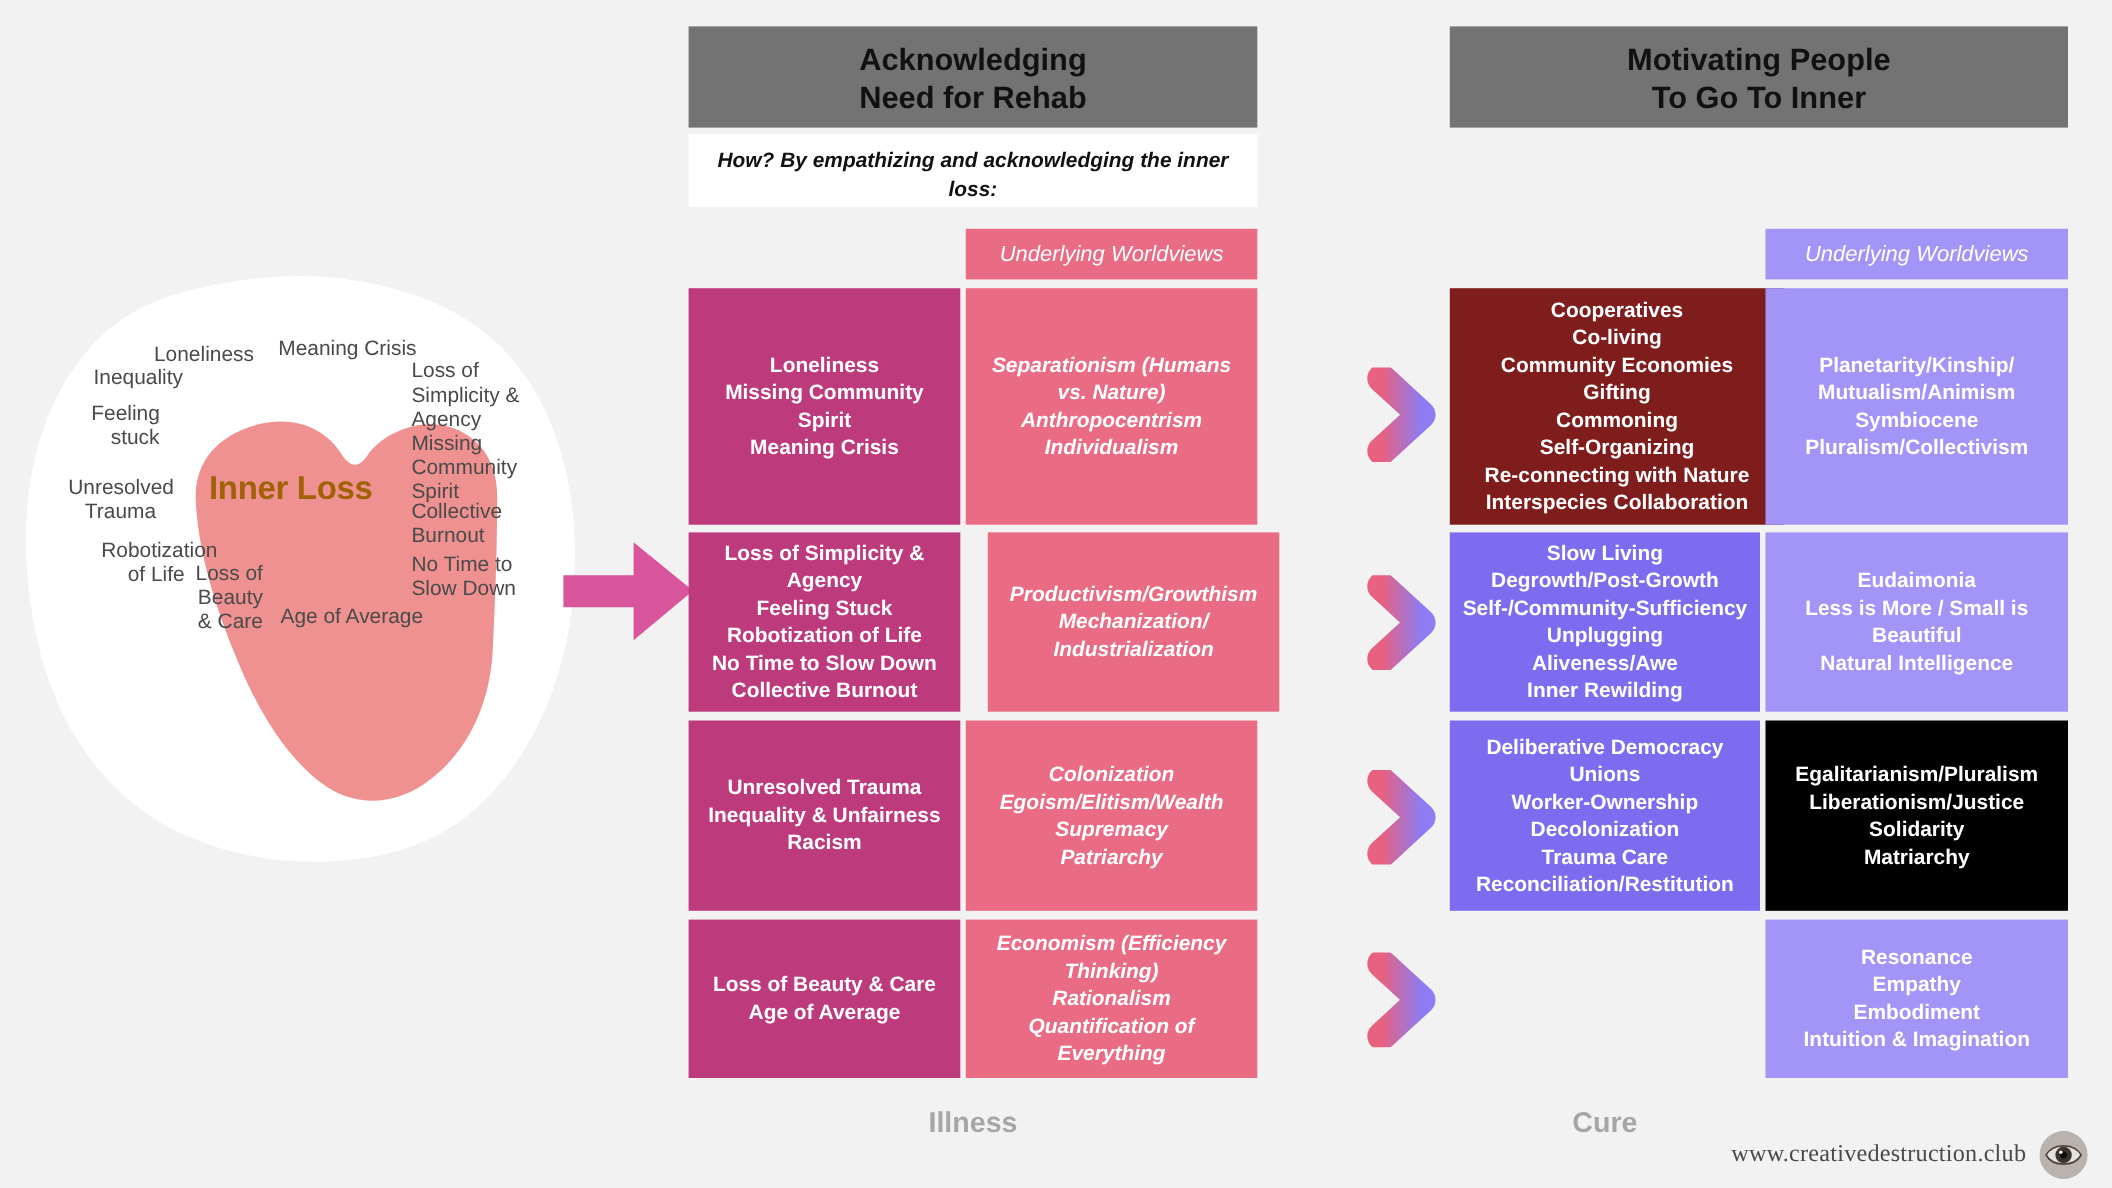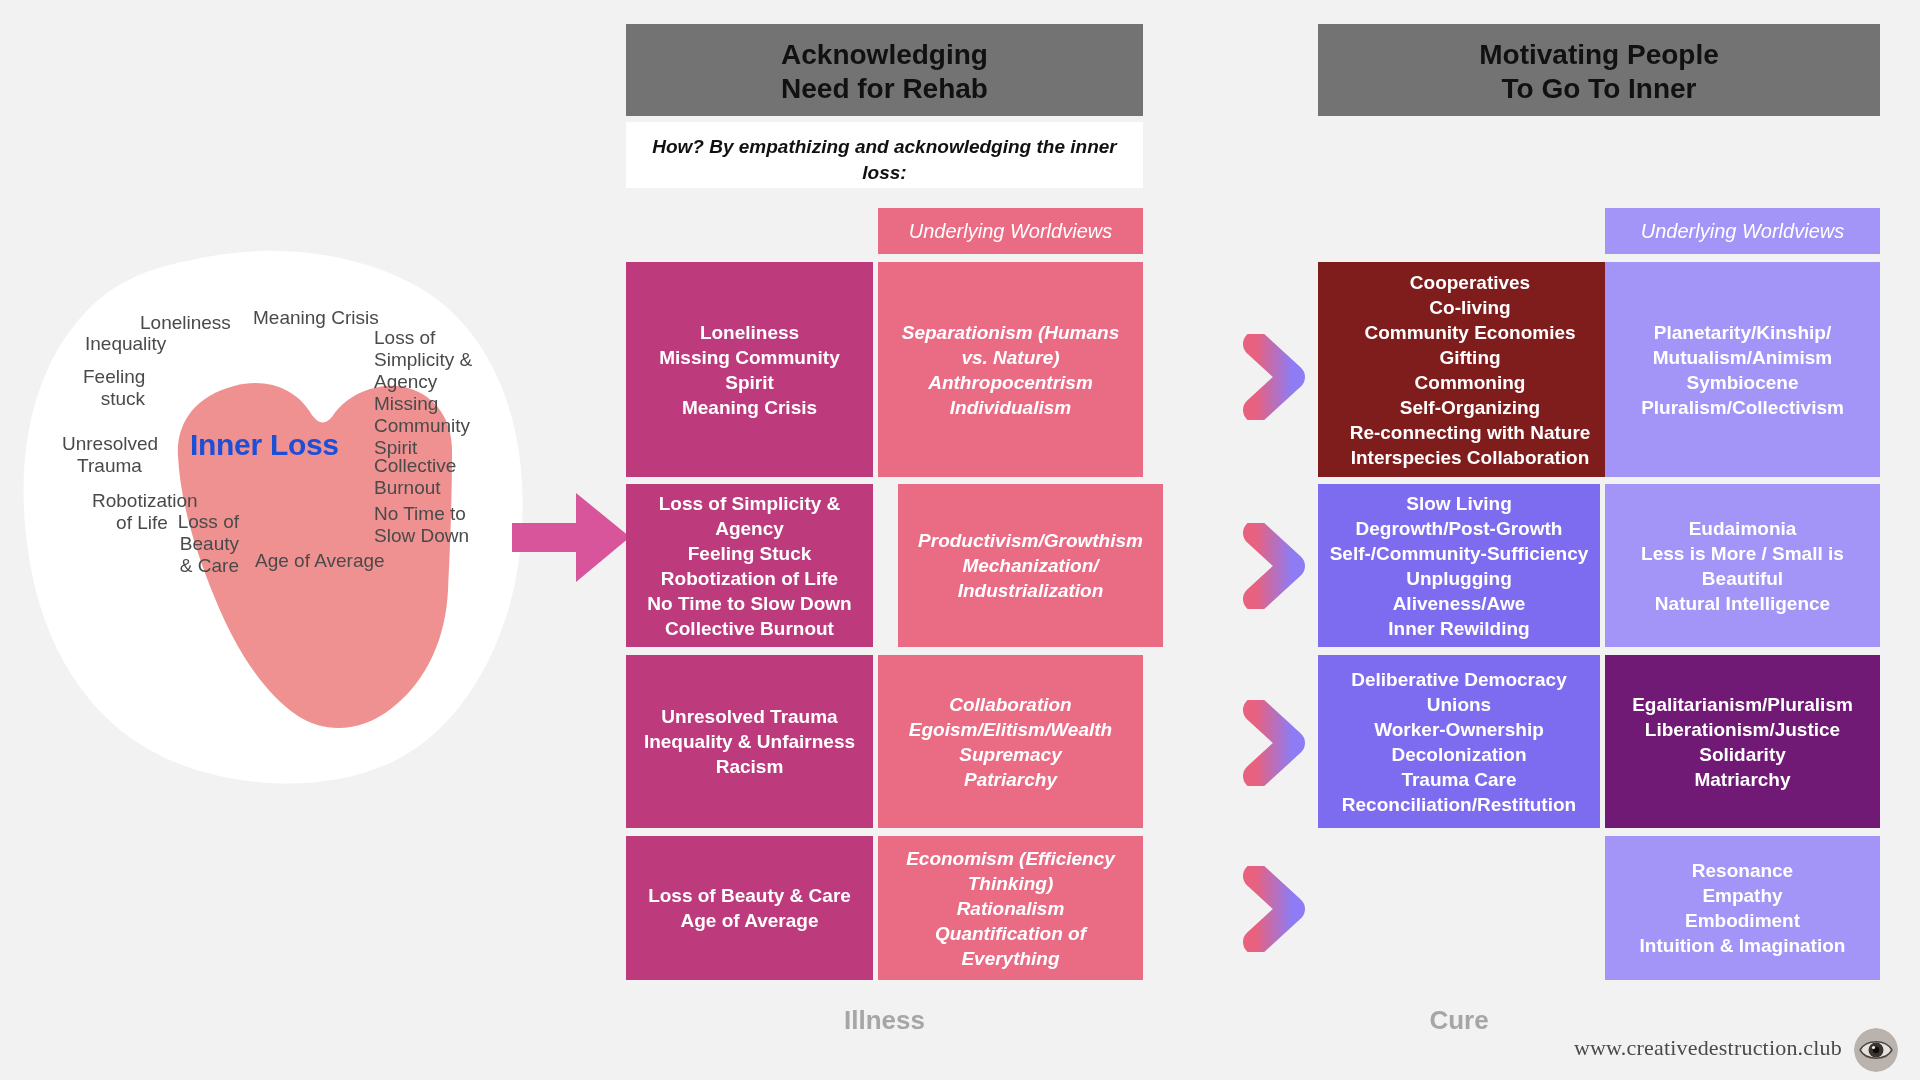--- a/index.html
+++ b/index.html
@@ -21,21 +21,21 @@
     font-size:19px;
     line-height:22px;
     color:#4a4a4a;
     font-weight:400;
     white-space:pre-line;
   }
   #inner-loss-title{
     position:absolute;
     font-size:30px;
     font-weight:bold;
-    color:#1d4ed8;
+    color:#a16207;
     letter-spacing:-0.3px;
   }
 
   
   #big-arrow{position:absolute;left:512px;top:485px;width:120px;height:105px;}
 
   
   .panel{position:absolute;}
   .panel-title{
     background:#737373;
@@ -168,21 +168,21 @@
 Robotization of Life
 No Time to Slow Down
 Collective Burnout</div>
   <div class="cell wv-ill" style="left:878px;top:484px;width:265px;height:163px;background:#ea6b84;margin-left:20px;">Productivism/Growthism
 Mechanization/
 Industrialization</div>
 
   <div class="cell sym" style="left:626px;top:655px;width:247px;height:173px;background:#bd3b7d;">Unresolved Trauma
 Inequality &amp; Unfairness
 Racism</div>
-  <div class="cell wv-ill" style="left:878px;top:655px;width:265px;height:173px;background:#ea6b84;">Collaboration
+  <div class="cell wv-ill" style="left:878px;top:655px;width:265px;height:173px;background:#ea6b84;">Colonization
 Egoism/Elitism/Wealth Supremacy
 Patriarchy</div>
 
   <div class="cell sym" style="left:626px;top:836px;width:247px;height:144px;background:#bd3b7d;">Loss of Beauty &amp; Care
 Age of Average</div>
   <div class="cell wv-ill" style="left:878px;top:836px;width:265px;height:144px;background:#ea6b84;">Economism (Efficiency Thinking)
 Rationalism
 Quantification of Everything</div>
 
   <div class="foot-label" style="left:626px;top:1005px;width:517px;">Illness</div>
@@ -260,21 +260,21 @@
   <div class="cell wv-cure" style="left:1605px;top:484px;width:275px;height:163px;background:#a394f8;">Eudaimonia
 Less is More / Small is Beautiful
 Natural Intelligence</div>
 
   <div class="cell sol" style="left:1318px;top:655px;width:282px;height:173px;background:#7e6cf0;">Deliberative Democracy
 Unions
 Worker-Ownership
 Decolonization
 Trauma Care
 Reconciliation/Restitution</div>
-  <div class="cell wv-cure" style="left:1605px;top:655px;width:275px;height:173px;background:#701a75;">Egalitarianism/Pluralism
+  <div class="cell wv-cure" style="left:1605px;top:655px;width:275px;height:173px;background:#000000;">Egalitarianism/Pluralism
 Liberationism/Justice
 Solidarity
 Matriarchy</div>
 
   <div class="cell wv-cure" style="left:1605px;top:836px;width:275px;height:144px;background:#a394f8;">Resonance
 Empathy
 Embodiment
 Intuition &amp; Imagination</div>
 
   <div class="foot-label" style="left:1318px;top:1005px;width:282px;">Cure</div>

